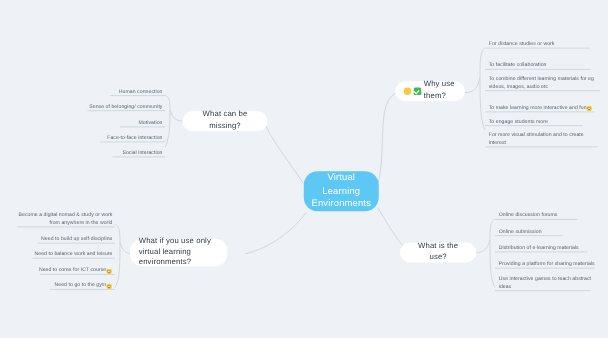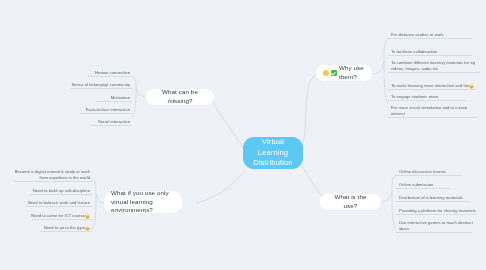--- a/index.html
+++ b/index.html
@@ -122,21 +122,21 @@
       <path d="M96,194 C96,210 96,224 92,230"></path>
       <line x1="14" y1="181.5" x2="92" y2="181.5"></line>
       <line x1="30" y1="194.5" x2="92" y2="194.5"></line>
       <line x1="26" y1="206.5" x2="92" y2="206.5"></line>
       <line x1="32" y1="219.5" x2="92" y2="219.5"></line>
       <line x1="40" y1="231.5" x2="92" y2="231.5"></line>
     </g>
   </svg>
 
   <div class="node central" style="left:243px;top:137px;width:60px;height:32px;">
-    <span>Virtual Learning Distribution</span>
+    <span>Virtual Learning Environments</span>
   </div>
 
   <div class="node branch" style="left:316px;top:65px;width:56px;height:16px;">
     <span class="chip chip-round"></span>
     <span class="chip chip-square"></span>
     <span>Why use them?</span>
   </div>
 
   <div class="node leaf right" style="left:389px;top:30px;width:86px;height:9px;">
     <span>For distance studies or work</span>

